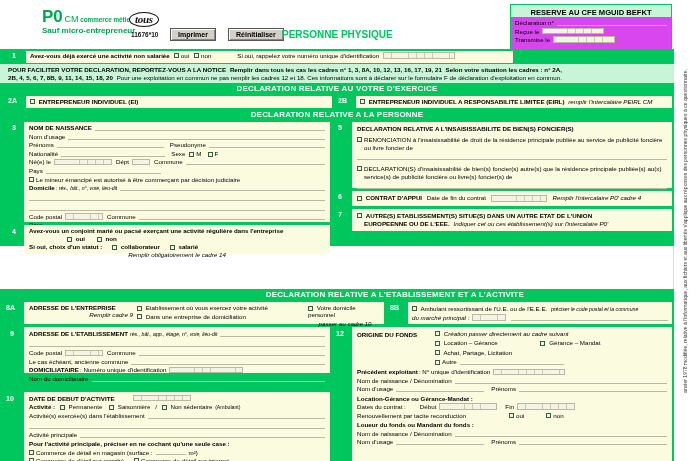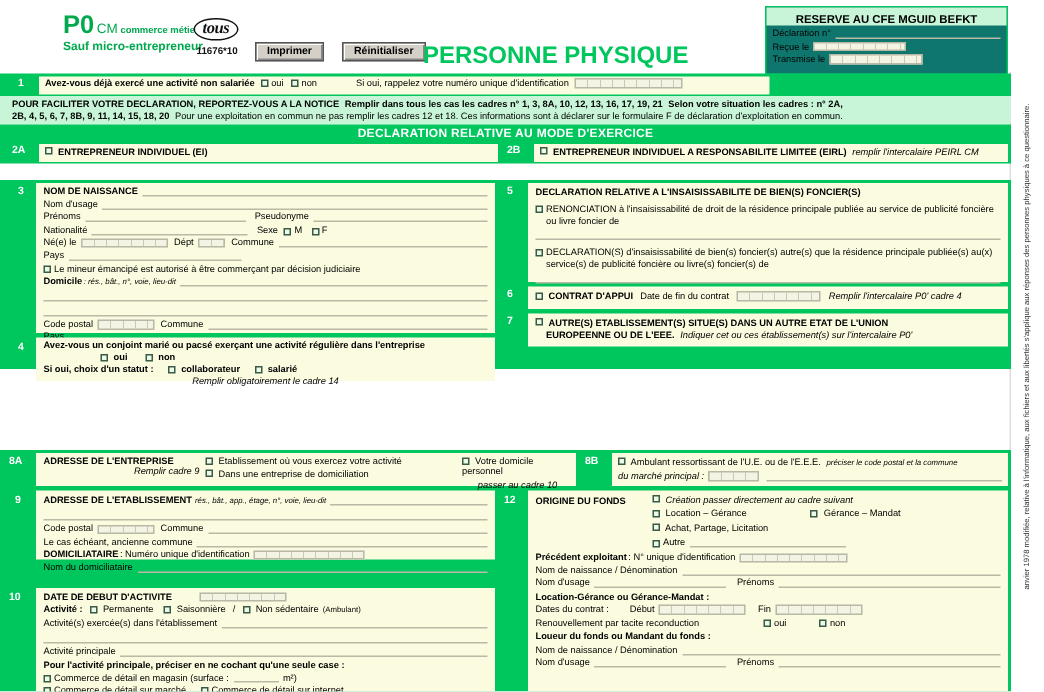--- a/index.html
+++ b/index.html
@@ -90,23 +90,23 @@
     <div style="position:absolute;left:131px;top:31px;font-size:6.5px;font-weight:bold;color:#111;">11676*10</div>
 
     <div style="position:absolute;left:170px;top:28px;">
       <span class="btn">Imprimer</span>
     </div>
     <div style="position:absolute;left:228px;top:28px;">
       <span class="btn">Réinitialiser</span>
     </div>
 
 
-    <div style="position:absolute;left:282px;top:29px;color:#00c65e;font-weight:bold;font-size:16px;">PERSONNE PHYSIQUE</div>
-
-    <div style="position:absolute;left:510px;top:4px;width:160px;height:44px;background:#0f766e;border:0.8px solid #00c65e;">
+    <div style="position:absolute;left:282px;top:29px;color:#00c65e;font-weight:bold;font-size:10px;">PERSONNE PHYSIQUE</div>
+
+    <div style="position:absolute;left:510px;top:4px;width:160px;height:44px;background:#d946ef;border:0.8px solid #00c65e;">
       <div style="background:#c8f5d8;text-align:center;font-weight:bold;font-size:7.6px;padding-top:3px;">RESERVE AU CFE MGUID BEFKT</div>
       <div style="padding:2px 4px 0 4px;">
         <div style="display:flex;align-items:center;margin-bottom:1.5px;">
           <span>Déclaration n°</span>
           <span class="line" style="flex:1;margin-left:3px;"></span>
         </div>
         <div style="display:flex;align-items:center;margin-bottom:1.5px;">
           <span>Reçue le</span>
           <span class="comb" style="width:62px;margin-left:3px;"></span>
         </div>
@@ -137,35 +137,36 @@
       <span class="bold">POUR FACILITER VOTRE DECLARATION, REPORTEZ-VOUS A LA NOTICE</span>
       <span class="bold" style="margin-left:2px;">Remplir dans tous les cas les cadres n° 1, 3, 8A, 10, 12, 13, 16, 17, 19, 21</span>
       <span class="bold" style="margin-left:2px;">Selon votre situation les cadres : n° 2A,</span>
     </div>
     <div style="line-height:8px;">
       <span class="bold">2B, 4, 5, 6, 7, 8B, 9, 11, 14, 15, 18, 20</span>
       <span style="margin-left:2px;">Pour une exploitation en commun ne pas remplir les cadres 12 et 18. Ces informations sont à déclarer sur le formulaire F de déclaration d'exploitation en commun.</span>
     </div>
   </div>
 
-  <div class="sect-bar" style="position:absolute;left:0;top:83px;width:674px;height:11px;line-height:11px;">DECLARATION RELATIVE AU MODE D'EXERCICE</div>
+  <div class="sect-bar" style="position:absolute;left:0;top:83px;width:674px;height:11px;line-height:11px;">DECLARATION RELATIVE AU VOTRE D'EXERCICE</div>
 
   <div style="position:absolute;left:0;top:94px;width:674px;height:15px;background:#00c65e;"></div>
   <div class="num" style="left:8px;top:97px;">2A</div>
   <div style="position:absolute;left:26px;top:95.5px;width:306px;height:12px;background:#fbfbdf;padding:2px 4px;box-sizing:border-box;">
     <span class="cb"></span>
     <span class="bold">ENTREPRENEUR INDIVIDUEL  (EI)</span>
   </div>
   <div class="num" style="left:338px;top:97px;">2B</div>
   <div style="position:absolute;left:356px;top:95.5px;width:316px;height:12px;background:#fbfbdf;padding:2px 4px;box-sizing:border-box;">
     <span class="cb"></span>
     <span class="bold">ENTREPRENEUR INDIVIDUEL A RESPONSABILITE LIMITEE (EIRL)</span>
     <span class="ital" style="margin-left:2px;">remplir l'intercalaire PEIRL CM</span>
   </div>
 
+  <div class="sect-bar" style="position:absolute;left:0;top:109px;width:674px;height:11px;line-height:11px;">DECLARATION RELATIVE A LA PERSONNE</div>
 
   <div style="position:absolute;left:0;top:120px;width:674px;height:126px;background:#00c65e;"></div>
 
   <div class="num" style="left:12px;top:124px;">3</div>
   <div style="position:absolute;left:24px;top:122px;width:306px;height:100px;background:#fbfbdf;padding:2px 5px;box-sizing:border-box;">
 
     <div style="display:flex;align-items:flex-end;">
       <span class="bold">NOM DE NAISSANCE</span>
       <span class="line" style="flex:1;margin-left:3px;"></span>
     </div>
@@ -275,20 +276,21 @@
     <div>
       <span class="cb"></span>
       <span class="bold">AUTRE(S) ETABLISSEMENT(S) SITUE(S) DANS UN AUTRE ETAT DE L'UNION</span>
     </div>
     <div style="padding-left:7px;margin-top:1px;">
       <span class="bold">EUROPEENNE OU DE L'EEE.</span>
       <span class="ital" style="margin-left:2px;">Indiquer cet ou ces établissement(s) sur l'intercalaire P0'</span>
     </div>
   </div>
 
+  <div class="sect-bar" style="position:absolute;left:0;top:289px;width:674px;height:11px;line-height:11px;text-align:right;padding-right:150px;box-sizing:border-box;">DECLARATION RELATIVE A L'ETABLISSEMENT ET A L'ACTIVITE</div>
 
   <div style="position:absolute;left:0;top:300px;width:674px;height:161px;background:#00c65e;"></div>
 
   <div class="num" style="left:6px;top:304px;">8A</div>
   <div style="position:absolute;left:24px;top:302px;width:282px;height:22px;background:#fbfbdf;padding:2px 5px;box-sizing:border-box;">
     <div style="display:flex;align-items:flex-start;">
       <div style="width:108px;">
         <div class="bold">ADRESSE DE L'ENTREPRISE</div>
         <div class="ital" style="text-align:right;padding-right:4px;">Remplir cadre 9</div>
       </div>

